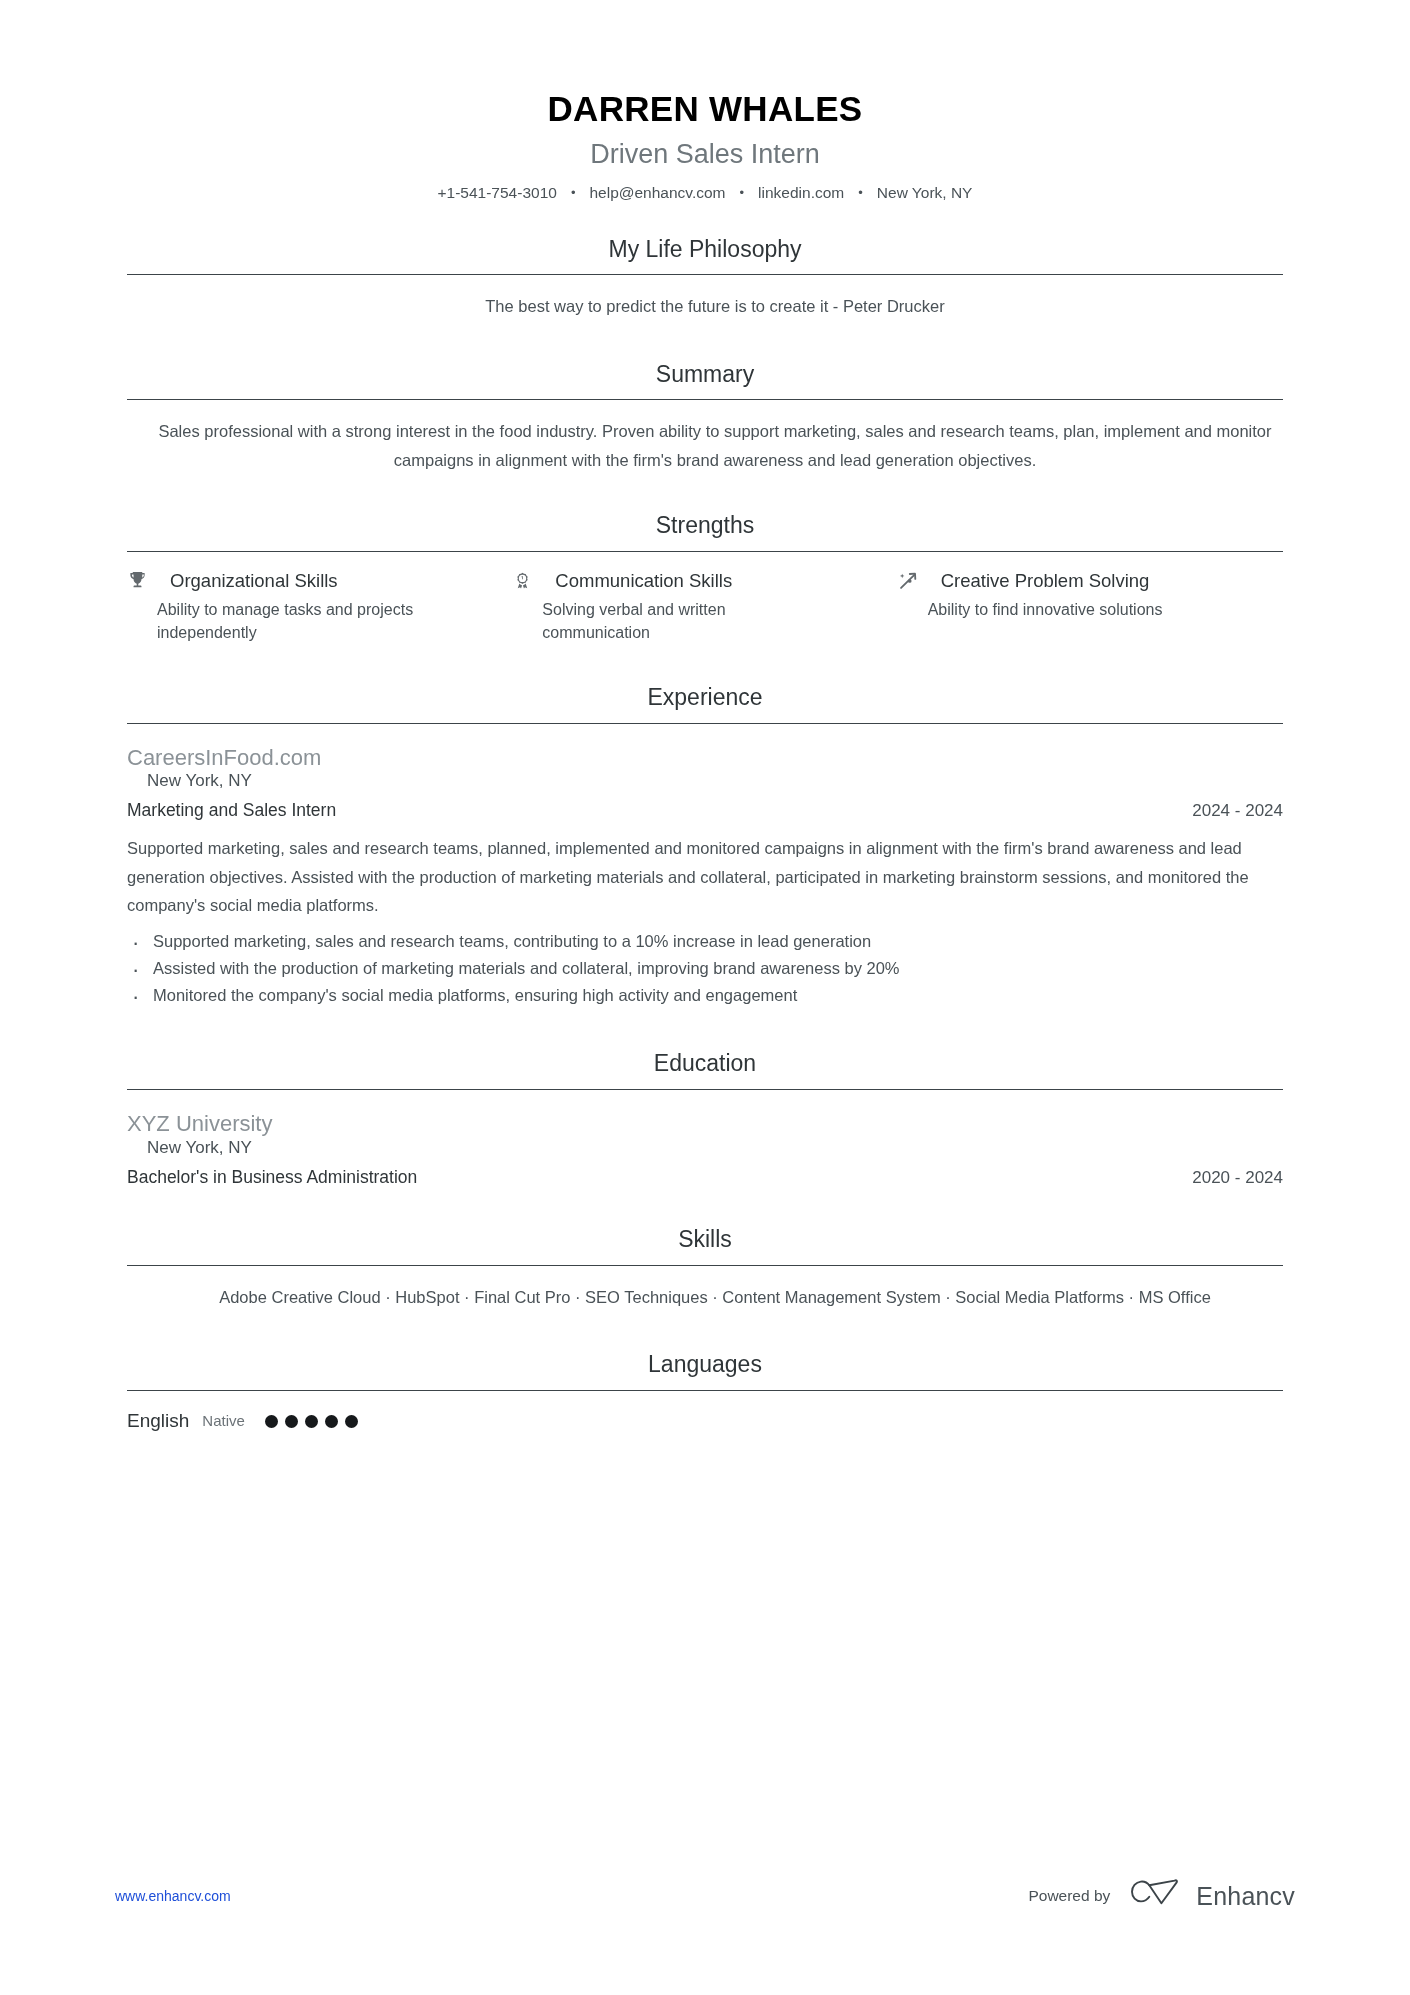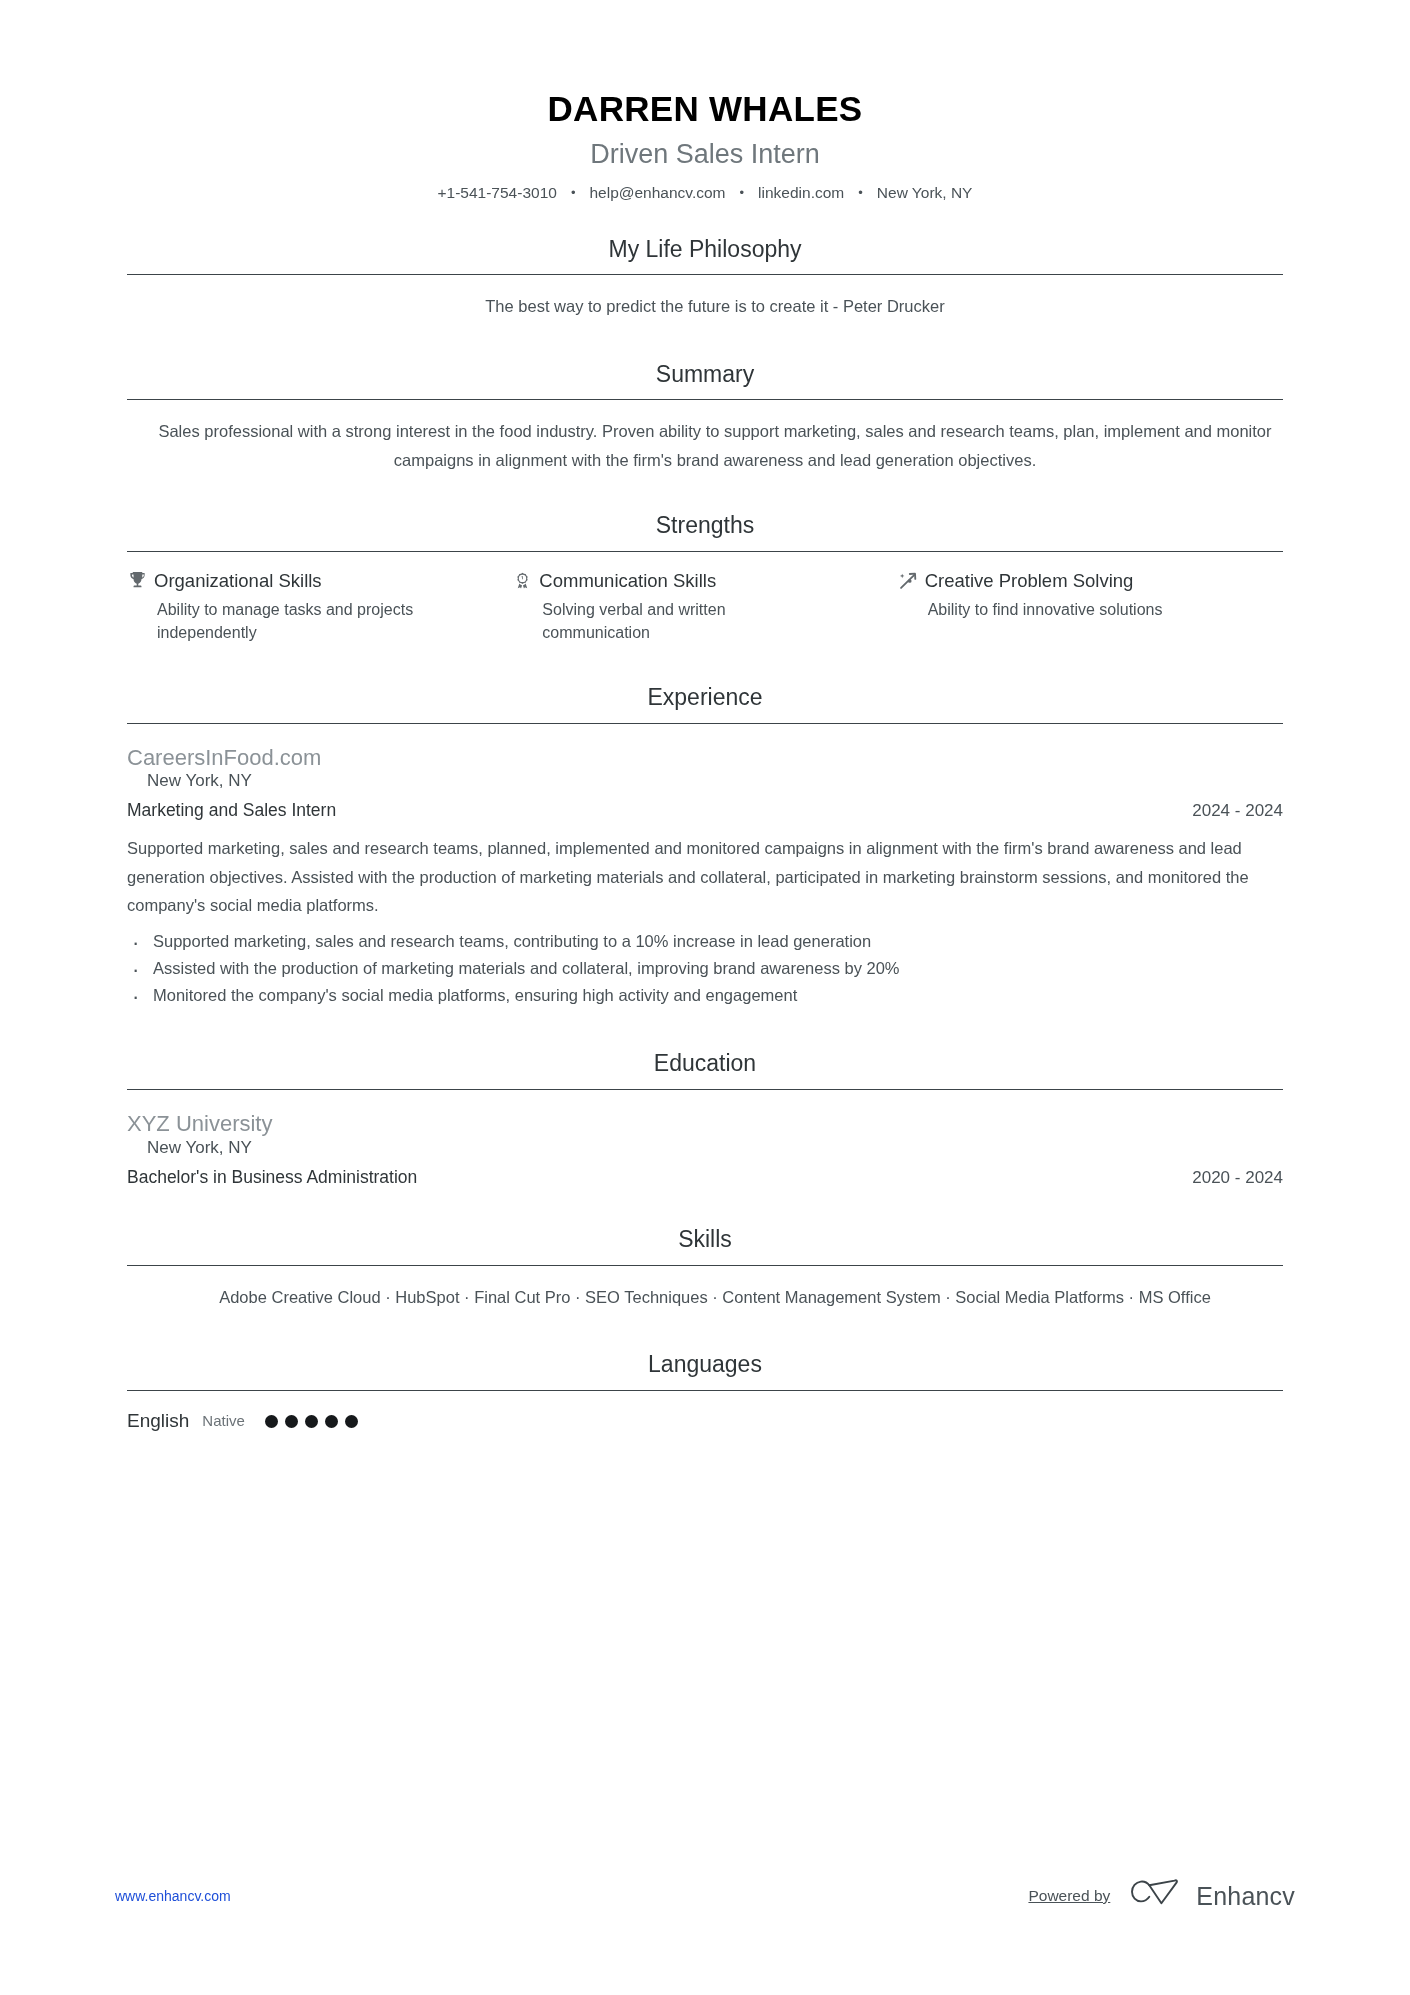--- a/index.html
+++ b/index.html
@@ -96,21 +96,21 @@
     display: flex;
     gap: 0;
   }
   .strength {
     width: 33.333%;
     padding-right: 30px;
   }
   .strength-head {
     display: flex;
     align-items: center;
-    gap: 6px;
+    gap: 22px;
   }
   .strength-icon {
     width: 21px;
     height: 23px;
     flex: 0 0 21px;
     display: flex;
     align-items: center;
     justify-content: center;
     color: #63696d;
   }
@@ -239,21 +239,20 @@
     color: #1d4ed8;
   }
   .powered {
     display: flex;
     align-items: center;
     gap: 18px;
   }
   .powered-label {
     font-size: 15.5px;
     color: #4a5257;
-    text-decoration: underline;
   }
   .brand {
     display: flex;
     align-items: center;
     gap: 12px;
   }
   .brand-mark { display: block; color: #3c4449; }
   .brand-name {
     font-size: 25px;
     color: #4a5257;

